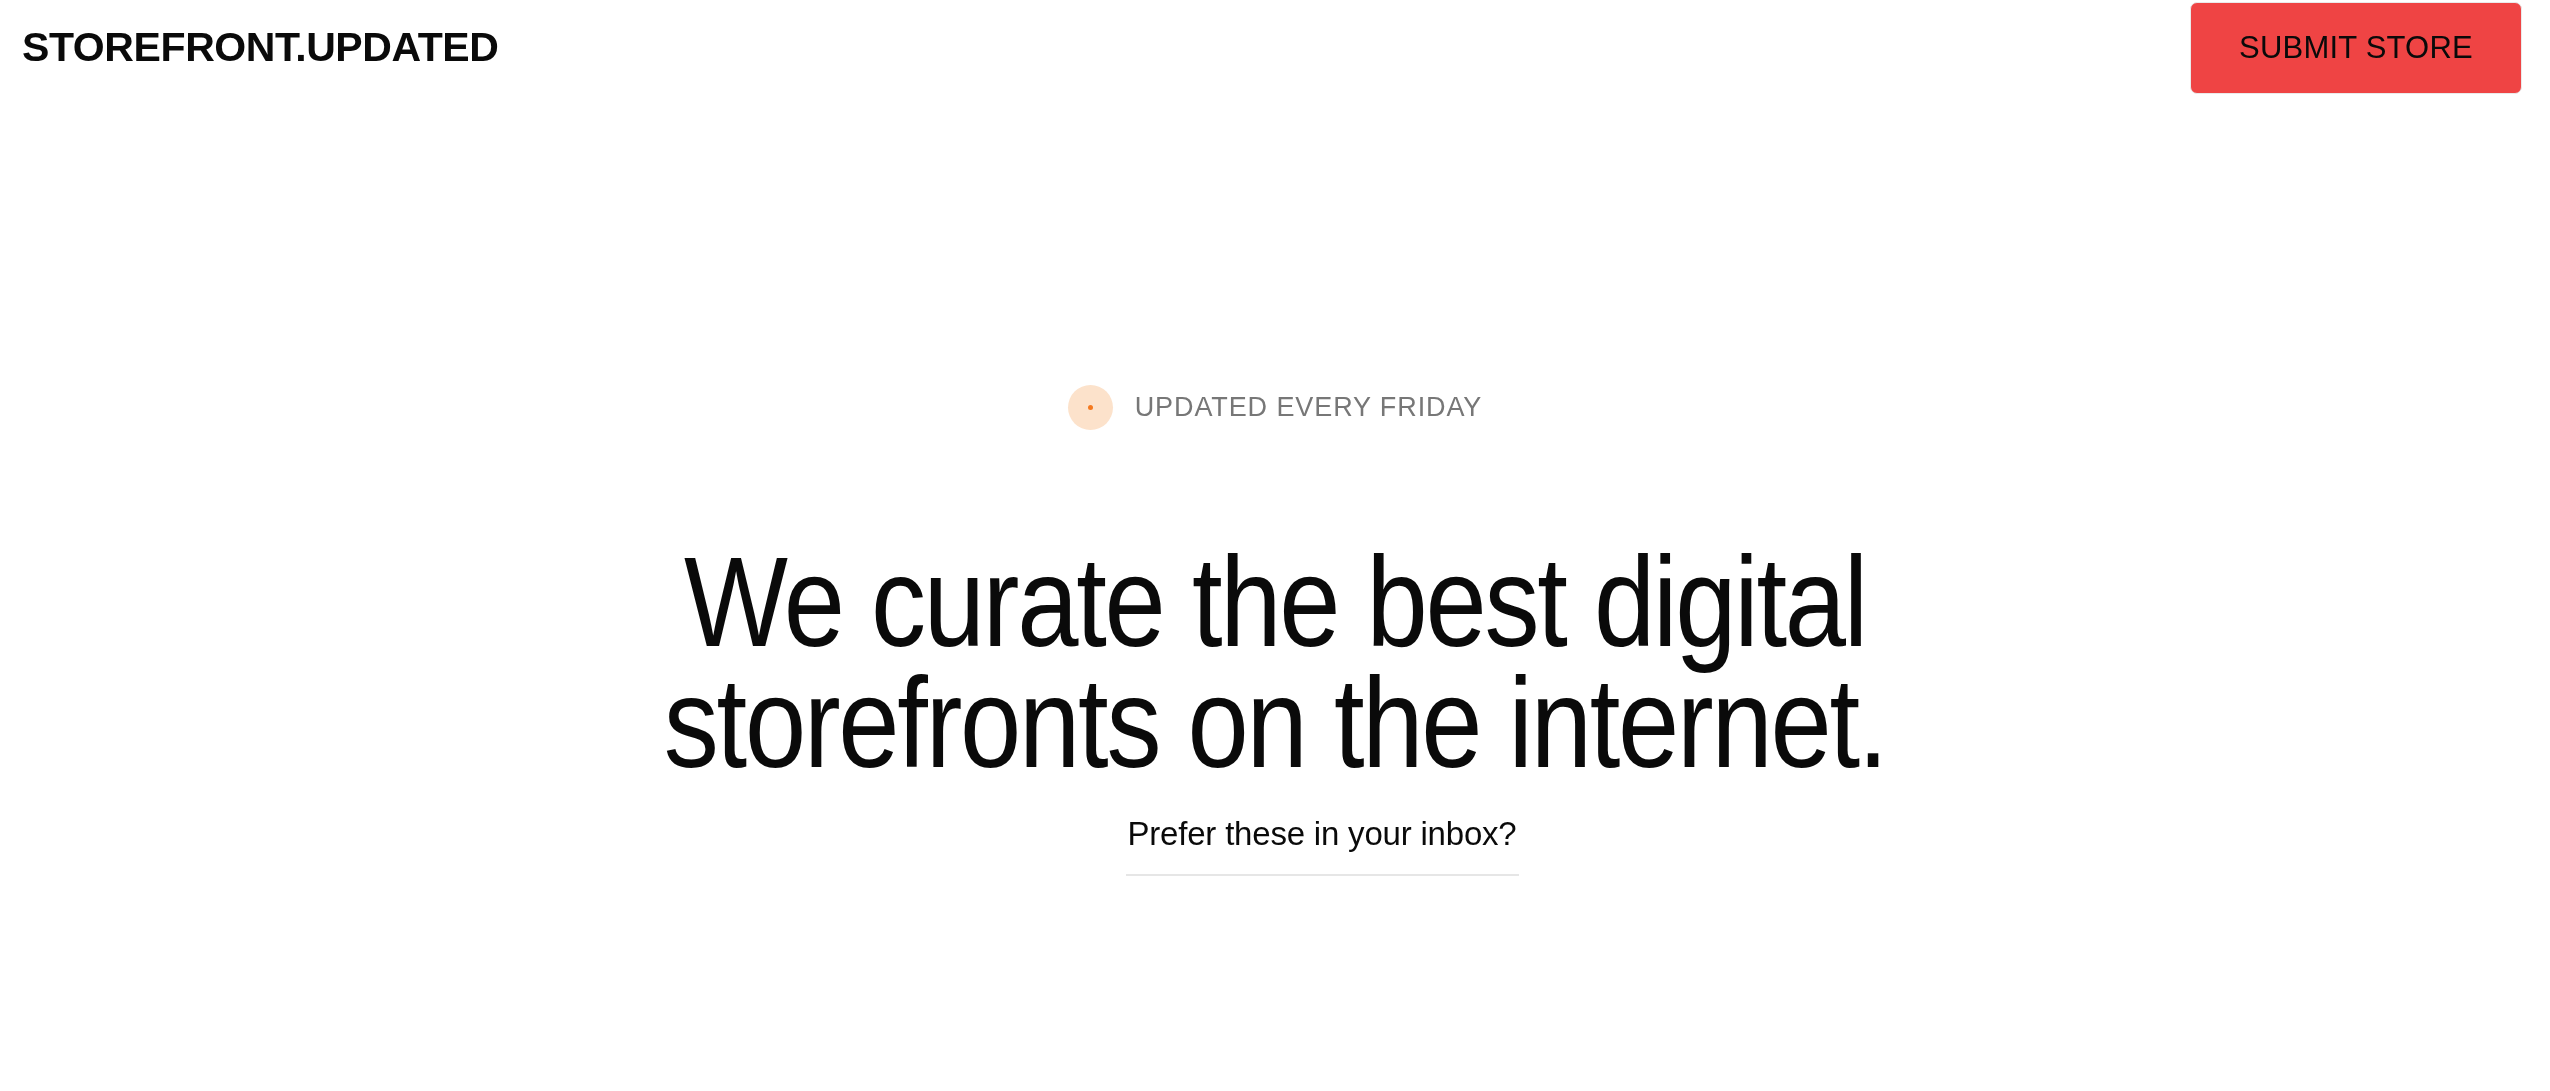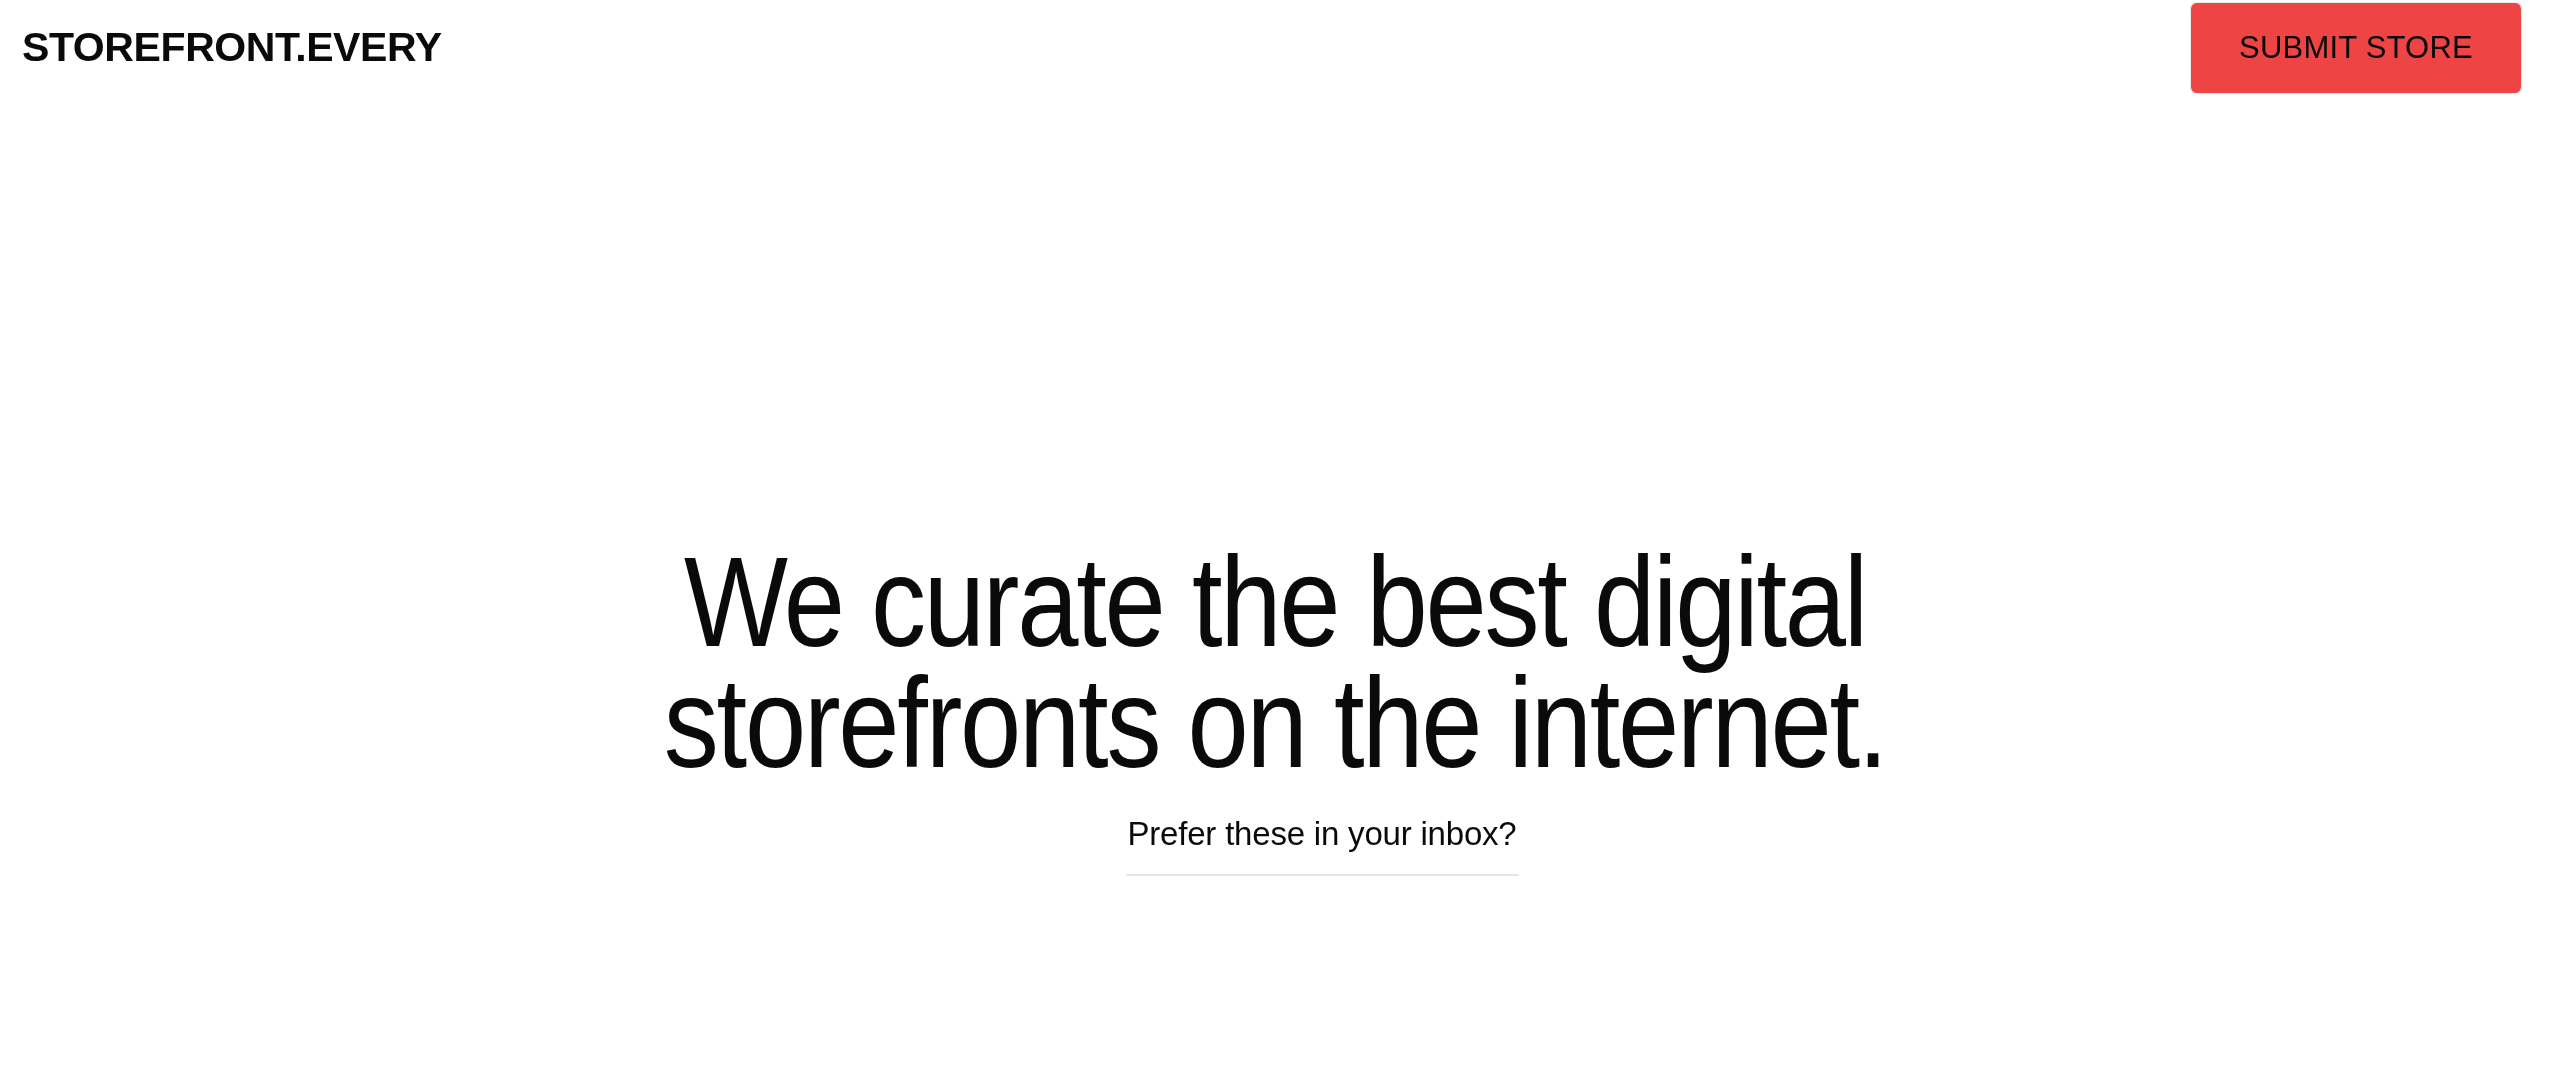--- a/index.html
+++ b/index.html
@@ -206,21 +206,21 @@
     white-space: nowrap;
   }
 </style>
 </head>
 <body>
 
 <div class="page">
 
   <header class="site-header">
 
-    <div class="logo">STOREFRONT.EVERY</div>
+    <div class="logo">STOREFRONT.UPDATED</div>
 
     <div class="header-right">
 
       <div class="filter-group">
         <span class="filter-label">FILTER</span>
 
         <span>
           <svg class="filter-icon" viewBox="0 0 32 24" aria-hidden="true">
             <rect x="2" y="6" width="28" height="2.6" fill="#111111"></rect>
             <rect x="6" y="12" width="20" height="2.6" fill="#111111"></rect>
@@ -231,20 +231,24 @@
         <span class="filter-count">[00]</span>
       </div>
 
     </div>
 
     <button class="submit-store-btn">SUBMIT STORE</button>
   </header>
 
   <section class="hero">
 
+    <div class="eyebrow">
+      <span class="pulse-dot"></span>
+      <span class="eyebrow-text">UPDATED EVERY FRIDAY</span>
+    </div>
 
     <h1 class="headline">
       <span class="headline-line">We curate the best digital</span>
       <span class="headline-line">storefronts on the internet.</span>
     </h1>
 
     <div class="inbox-link-wrap">
       <a class="inbox-link">Prefer these in your inbox?</a>
     </div>
 

